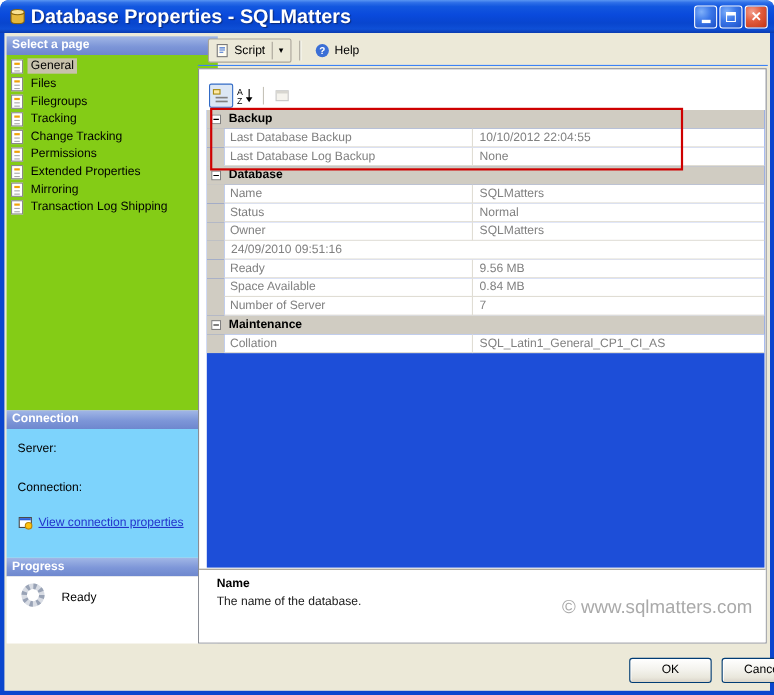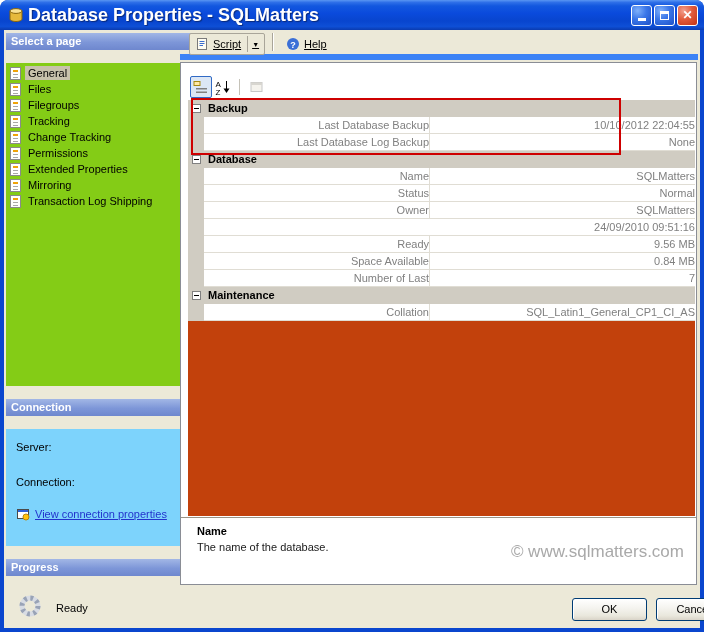--- a/index.html
+++ b/index.html
@@ -33,21 +33,21 @@
   .tbtn.blue { background:radial-gradient(circle at 30% 25%,#7FB0FA 0%,#3A76E8 45%,#1D50C8 100%); }
   .tbtn.red  { background:radial-gradient(circle at 30% 25%,#F2A08F 0%,#E25B3C 45%,#C23314 100%); }
   .glyph-min { width:8px; height:3px; background:#fff; margin-top:9px; }
   .glyph-max { width:9px; height:9px; border:1px solid #fff; border-top:3px solid #fff; }
   .glyph-close { font-size:12px; font-weight:bold; line-height:1; }
 
   
   .client { position:absolute; left:4px; top:30px; right:4px; bottom:4px; background:#ECE9D8; }
 
   
-  .sidebar { position:absolute; left:2px; top:3px; width:192px; height:552px; display:flex; flex-direction:column;gap:13px; }
+  .sidebar { position:absolute; left:2px; top:3px; width:192px; height:552px; display:flex; flex-direction:column; }
   .sb-header {
     height:17px; flex:none; color:#fff; font-weight:bold; line-height:17px; padding-left:5px;
     background:linear-gradient(180deg,#A2B7E6 0%,#7D96D8 55%,#6E87CE 100%);
   }
   .page-list { height:323px; flex:none; background:#84cc16; padding-top:2px; overflow:hidden; }
   .page-item { height:16px; display:flex; align-items:center; padding-left:4px; cursor:pointer; }
   .doc-icon { width:11px; height:13px; background:#fff; border:1px solid #8a8a8a; position:relative; flex:none; margin-right:4px; }
   .doc-icon::before { content:''; position:absolute; left:2px; top:2px; right:2px; height:2px; background:#F0A30A; }
   .doc-icon::after  { content:''; position:absolute; left:2px; top:6px; right:2px; height:1px; background:#A8A8A8; box-shadow:0 3px 0 #A8A8A8; }
   .page-label { white-space:nowrap; padding:1px 3px; }
@@ -60,23 +60,22 @@
   .link-row svg { flex:none; margin-right:5px; }
   .link-text { color:#2233CC; text-decoration:underline; white-space:nowrap; }
 
   .prog-panel { flex:1; background:#fff; position:relative; }
   .prog-icon { position:absolute; left:12px; top:5px; }
   .prog-text { position:absolute; left:50px; top:13px; }
 
   
   .script-toolbar {
     position:absolute; left:176px; top:3px; right:2px; height:27px;
-    display:flex; padding-left:9px;
-    border-bottom:6px solid #3b82f6;
-    text-decoration:underline;
+    display:flex; align-items:center; padding-left:9px;
+    border-bottom:1px solid #3b82f6;
   }
   .tool-btn { display:flex; align-items:center; height:22px; padding:0 5px; cursor:pointer; }
   .tool-btn .icon { margin-right:4px; display:flex; }
   .tool-btn.script { border:1px solid #A9A599; border-radius:2px; background:#ECE9D8; }
   .dd-sep { width:1px; height:16px; background:#A9A599; margin:0 4px 0 6px; }
   .dd-arrow { font-size:7px; color:#000; }
   .toolbar-sep { width:1px; height:18px; border-left:1px solid #A9A599; border-right:1px solid #FFFFFF; margin:0 7px; }
 
   
   .content-panel {
@@ -86,21 +85,21 @@
   .grid-toolbar { position:absolute; left:9px; top:13px; height:22px; display:flex; align-items:center; }
   .gbtn {
     width:22px; height:22px; display:flex; align-items:center; justify-content:center;
     border:1px solid transparent; cursor:pointer;
   }
   .gbtn.active { border:1px solid #316AC5; background:#DCE7F5; border-radius:2px; }
   .gbtn.disabled { opacity:.55; cursor:default; }
   .gtool-sep { width:1px; height:16px; border-left:1px solid #C5C2B8; border-right:1px solid #fff; margin:0 5px; }
 
   
-  .pgrid { position:absolute; left:7px; top:37px; right:1px; bottom:68px; background:#c2410c; overflow:hidden;text-align:right; }
+  .pgrid { position:absolute; left:7px; top:37px; right:1px; bottom:68px; background:#1d4ed8; overflow:hidden; }
   .crow, .prow { display:flex; height:17px; }
   .pmargin { width:16px; flex:none; background:#D0CCC2; display:flex; align-items:center; justify-content:center; }
   .crow { background:#D0CCC2; }
   .cname { font-weight:bold; line-height:17px; padding-left:4px; white-space:nowrap; }
   .pname {
     width:226px; flex:none; color:#808080; line-height:16px; padding-left:5px;
     background:#fff; border-right:1px solid #E0DDD4; border-bottom:1px solid #E0DDD4;
     white-space:nowrap; overflow:hidden;
   }
   .pvalue {
@@ -334,21 +333,21 @@
           <div class="pname">Ready</div>
           <div class="pvalue">9.56 MB</div>
         </div>
         <div class="prow">
           <div class="pmargin"></div>
           <div class="pname">Space Available</div>
           <div class="pvalue">0.84 MB</div>
         </div>
         <div class="prow">
           <div class="pmargin"></div>
-          <div class="pname">Number of Last</div>
+          <div class="pname">Number of Server</div>
           <div class="pvalue">7</div>
         </div>
 
         <div class="crow">
           <div class="pmargin">
             <svg width="9" height="9">
               <rect x="0.5" y="0.5" width="8" height="8" fill="#fff" stroke="#808080"></rect>
               <line x1="2" y1="4.5" x2="7" y2="4.5" stroke="#000"></line>
             </svg>
           </div>

